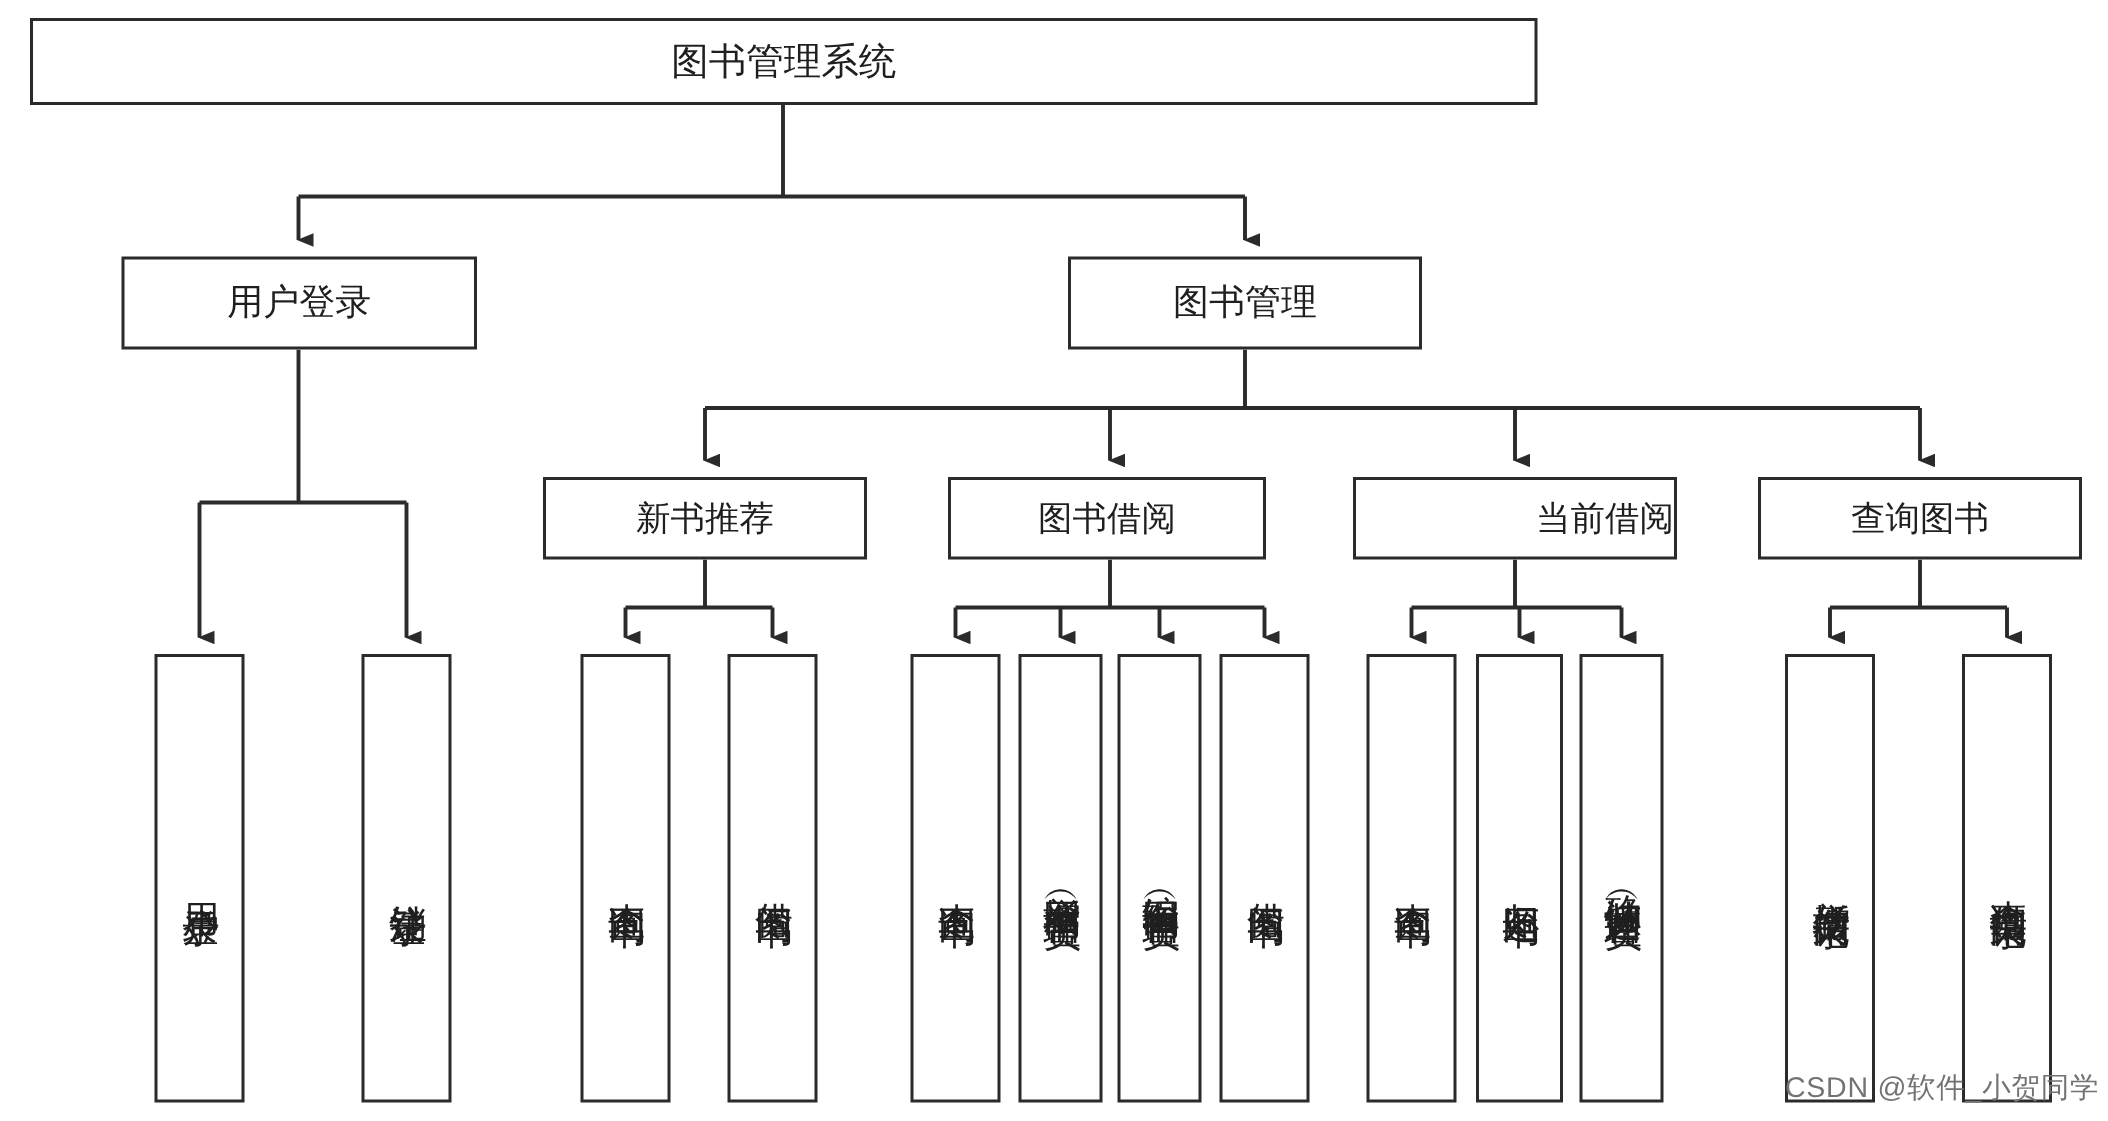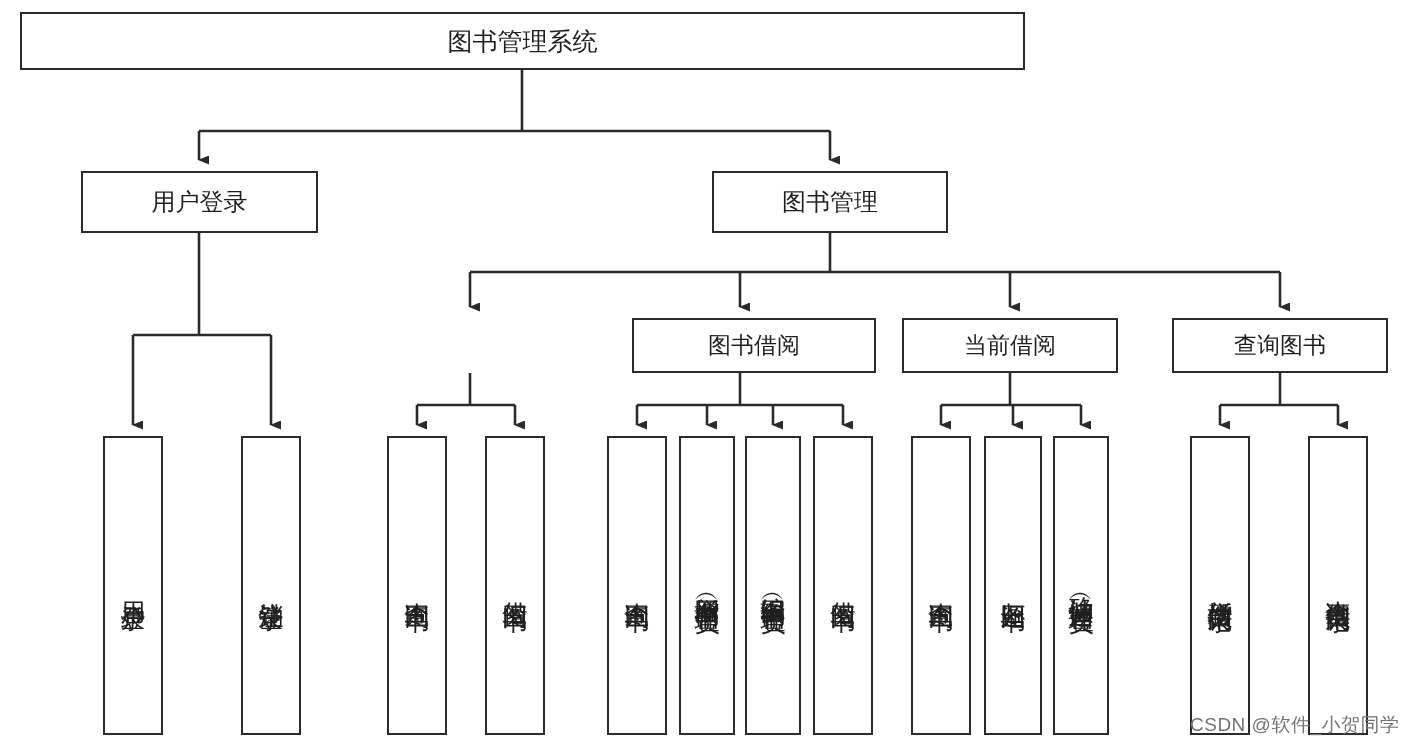--- a/index.html
+++ b/index.html
@@ -139,24 +139,27 @@
     <span class="node-label">图书管理系统</span>
   </div>
 
   <div class="node-box level-1" style="left:81px; top:171px; width:237px; height:62px;">
     <span class="node-label">用户登录</span>
   </div>
   <div class="node-box level-1" style="left:712px; top:171px; width:236px; height:62px;font-family:Liberation Serif, serif;">
     <span class="node-label">图书管理</span>
   </div>
 
-  <div class="node-box level-2" style="left:632px; top:318px; width:244px; height:55px;">
+  <div class="node-box level-2" style="left:362px; top:318px; width:216px; height:55px;">
+    <span class="node-label">新书推荐</span>
+  </div>
+  <div class="node-box level-2" style="left:632px; top:318px; width:212px; height:55px;">
     <span class="node-label">图书借阅</span>
   </div>
-  <div class="node-box level-2" style="left:902px; top:318px; width:216px; height:55px;">
+  <div class="node-box level-2" style="left:902px; top:318px; width:216px; height:55px;justify-content:flex-end;">
     <span class="node-label">当前借阅</span>
   </div>
   <div class="node-box level-2" style="left:1172px; top:318px; width:216px; height:55px;">
     <span class="node-label">查询图书</span>
   </div>
 
   <div class="node-box leaf" style="left:103px; top:436px; width:60px; height:299px;">
     <span class="node-label">用户登录</span>
   </div>
   <div class="node-box leaf" style="left:241px; top:436px; width:60px; height:299px;">

